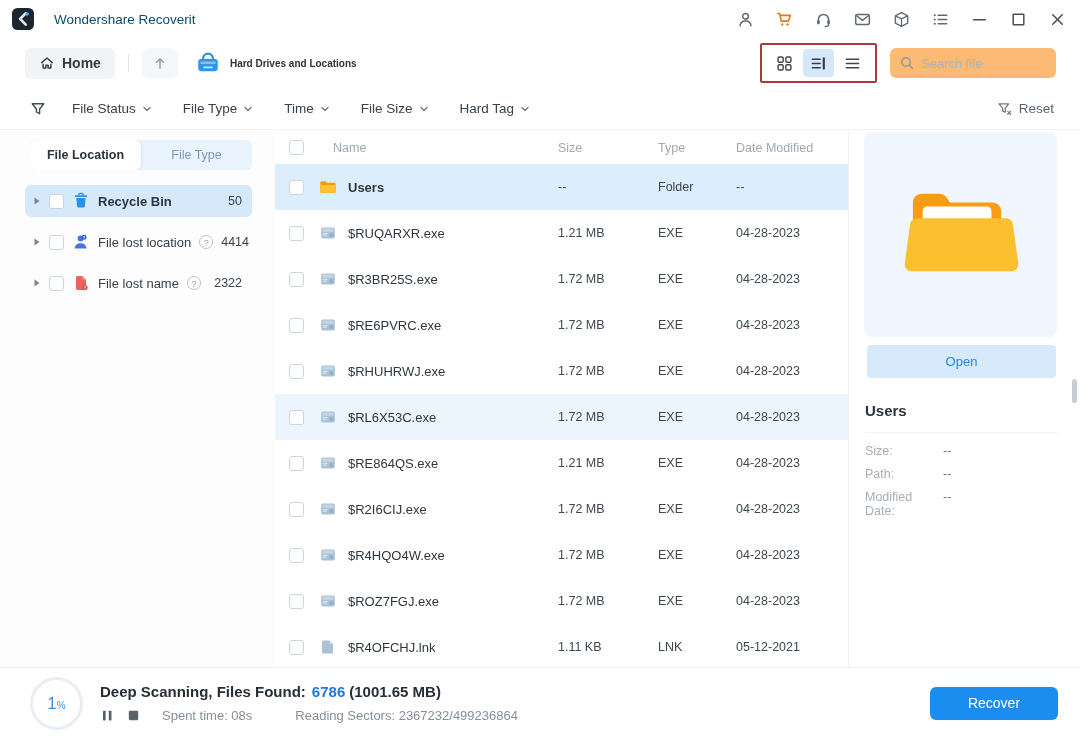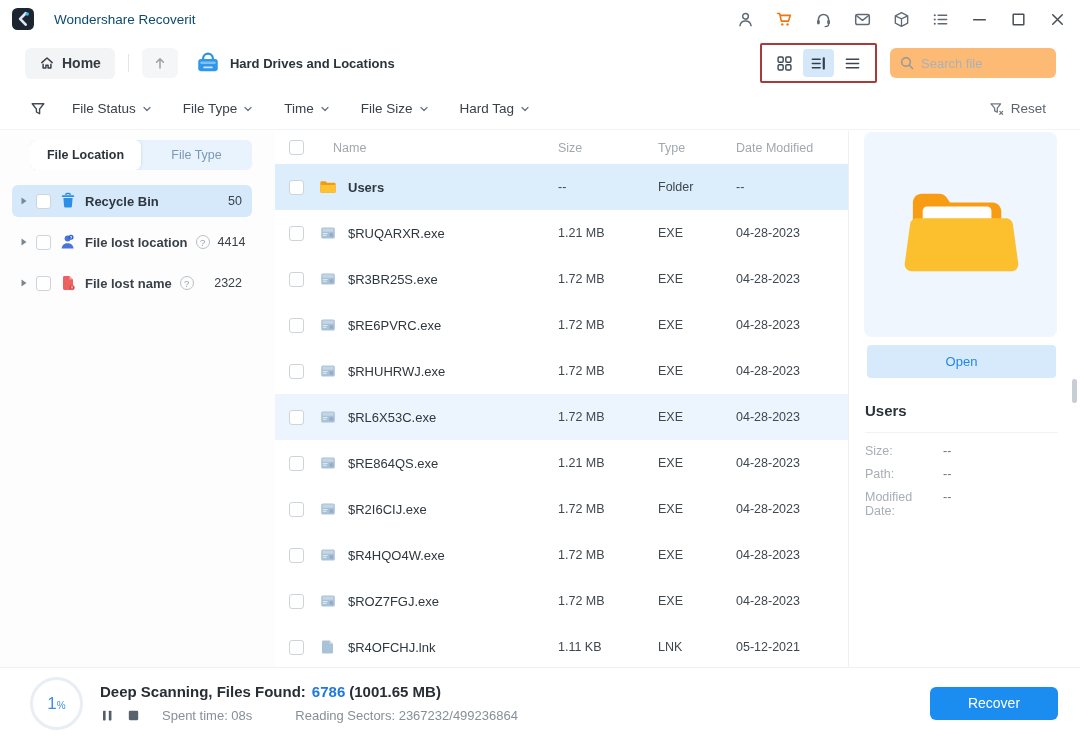--- a/index.html
+++ b/index.html
@@ -18,48 +18,48 @@
   .app-name{margin-left:20px;font-size:13.5px;color:#0c4a6e;}
   .tb-actions{margin-left:auto;display:flex;align-items:center;gap:22px;}
   .tb-btn{width:17px;height:17px;display:flex;cursor:pointer;}
 
   
   .navbar{position:absolute;top:38px;left:0;right:0;height:50px;display:flex;align-items:center;padding:0 24px 0 25px;background:#fff;}
   .home-btn{display:flex;align-items:center;gap:7px;background:#f2f4f6;border-radius:6px;height:31px;padding:0 14px;font-size:14px;font-weight:bold;color:#343b42;cursor:pointer;}
   .nav-sep{width:1px;height:18px;background:#e2e5e9;margin:0 13px;}
   .up-btn{width:36px;height:30px;background:#f4f6f8;border-radius:6px;display:flex;align-items:center;justify-content:center;cursor:pointer;}
   .loc{display:flex;align-items:center;gap:9px;margin-left:17px;}
-  .loc-title{font-size:13px;font-weight:bold;color:#2b333b;}
+  .loc-title{font-size:10px;font-weight:bold;color:#2b333b;}
   .view-box{margin-left:auto;border:2px solid #a93a3a;border-radius:2px;height:40px;display:flex;align-items:center;justify-content:center;gap:3px;padding:0 7px;}
   .view-btn{width:31px;height:28px;border-radius:4px;display:flex;align-items:center;justify-content:center;cursor:pointer;}
   .view-btn.active{background:#d5e8fa;}
   .view-btn .icn{width:17px;height:17px;}
   .searchbox{margin-left:13px;width:166px;height:30px;background:#fdba74;border-radius:6px;display:flex;align-items:center;padding:0 9px;gap:6px;}
   .searchbox input{border:none;outline:none;background:transparent;font-family:"Liberation Sans",sans-serif;font-size:13px;color:#39414a;width:120px;}
   .searchbox input::placeholder{color:#a9b1b9;}
 
   
-  .filterbar{position:absolute;top:88px;left:0;right:0;height:42px;display:flex;align-items:center;padding:0 34px 0 30px;border-bottom:1px solid #f1f3f6;}
+  .filterbar{position:absolute;top:88px;left:0;right:0;height:42px;display:flex;align-items:center;padding:0 26px 0 30px;border-bottom:1px solid #f1f3f6;}
   .filterbar .funnel{margin-right:26px;}
   .f-list{display:flex;align-items:center;gap:31px;}
   .f-item{display:flex;align-items:center;gap:6px;font-size:13.5px;color:#39414a;cursor:pointer;}
   .reset{margin-left:auto;display:flex;align-items:center;gap:6px;font-size:13.5px;color:#5a646e;cursor:pointer;}
 
   
   .content{position:absolute;top:131px;left:0;right:0;bottom:70px;display:flex;overflow:hidden;}
   
   .sidebar{width:275px;flex:none;padding-top:9px;background:#fdfdfe;}
   .tabs{margin:0 23px 0 30px;height:30px;background:#e9f3fd;border-radius:6px;display:flex;overflow:hidden;}
   .tab{flex:1;display:flex;align-items:center;justify-content:center;font-size:12.5px;color:#7d98b5;cursor:pointer;}
   .tab.active{background:#fff;border-radius:6px;box-shadow:0 0 3px rgba(40,70,110,.18);color:#2c343b;font-weight:bold;}
-  .tree{padding:15px 23px 0 12px;}
+  .tree{padding:15px 23px 0 25px;}
   .s-row{height:32px;display:flex;align-items:center;gap:8px;margin-bottom:9px;border-radius:6px;padding:0 10px 0 8px;cursor:pointer;}
   .s-row.sel{background:#d6e9fb;}
   .s-label{font-size:13px;color:#2e363e;font-weight:bold;white-space:nowrap;}
-  .s-row:not(.sel) .s-label{font-weight:bold;color:#39414a;}
+  .s-row:not(.sel) .s-label{font-weight:normal;color:#39414a;}
   .s-count{margin-left:auto;font-size:12.5px;color:#3a424a;}
   .help{width:14px;height:14px;border:1px solid #b9c0c7;border-radius:50%;color:#98a1aa;font-size:9.5px;display:flex;align-items:center;justify-content:center;flex:none;}
   .cb{width:15px;height:15px;border:1.5px solid #cdd4da;border-radius:3px;background:#fff;flex:none;cursor:pointer;}
 
   
   .table{flex:1;display:flex;flex-direction:column;overflow:hidden;}
   .t-head{height:33px;flex:none;display:flex;align-items:center;color:#a0a8b0;font-size:12.5px;}
   .t-head .cb{margin-left:14px;}
   .t-head .h-name{flex:1;margin-left:29px;}
   .t-row{height:46px;flex:none;display:flex;align-items:center;font-size:13px;color:#2f373f;cursor:pointer;}

